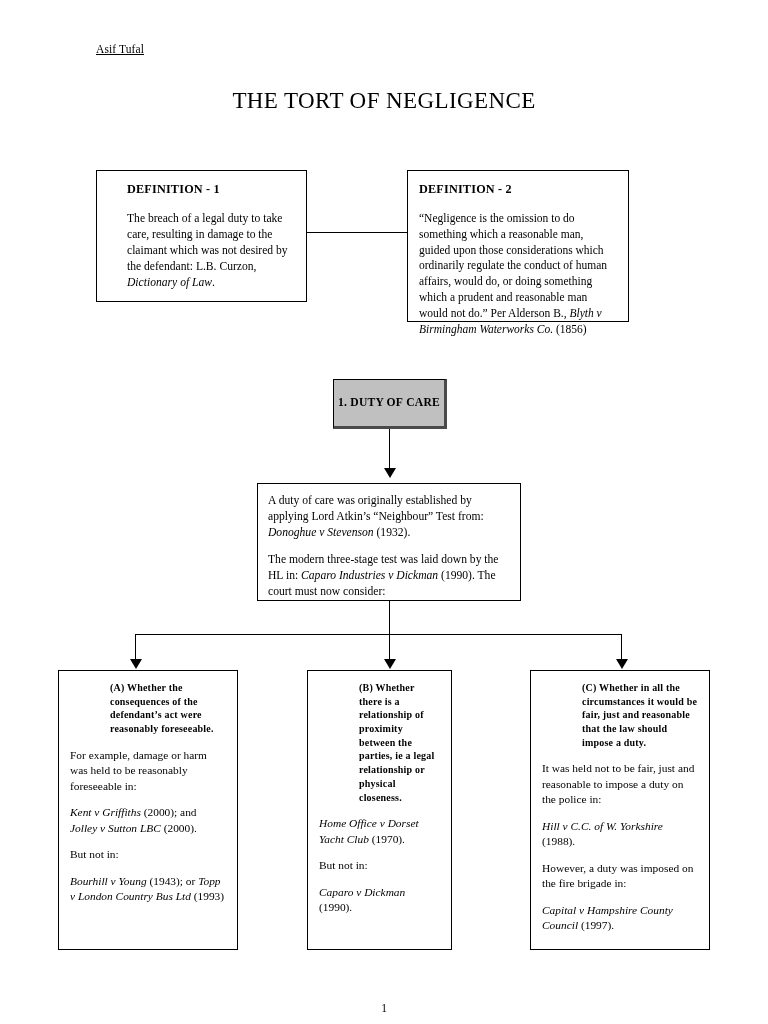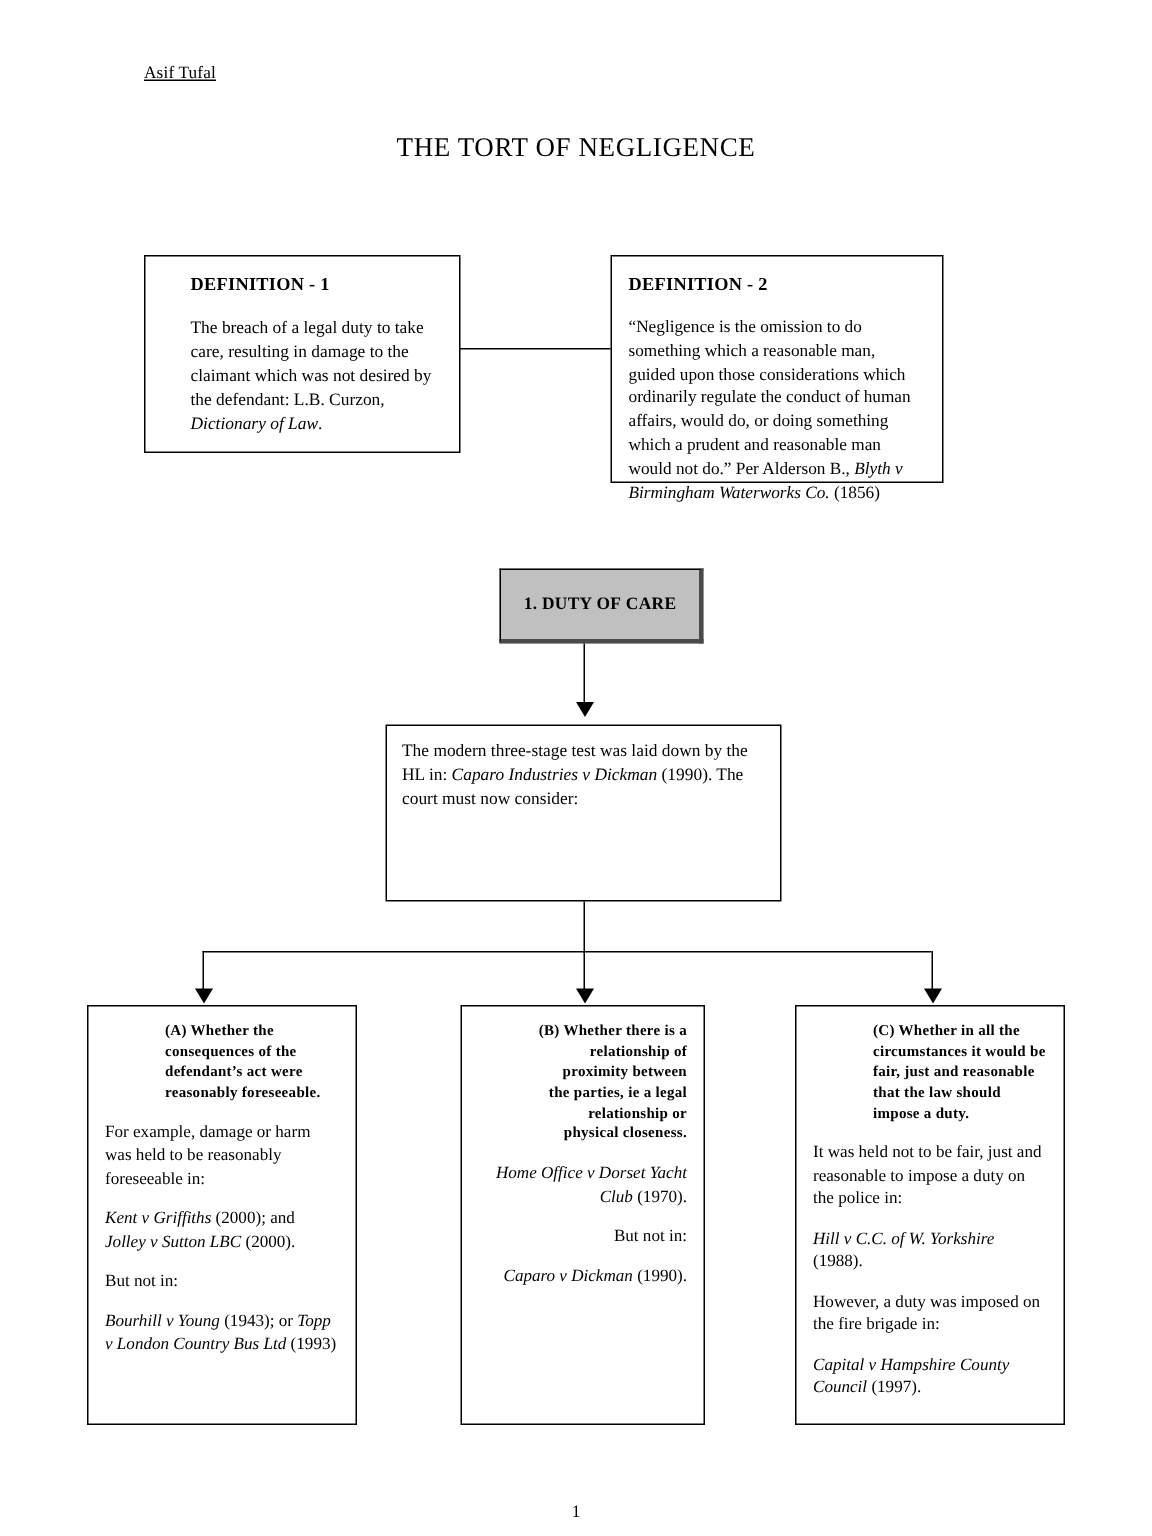--- a/index.html
+++ b/index.html
@@ -30,21 +30,21 @@
     text-decoration: underline;
     letter-spacing: .1px;
   }
 
   .doc-title {
     position: absolute;
     left: 0;
     right: 0;
     top: 88px;
     text-align: center;
-    font-size: 18px;
+    font-size: 23px;
     letter-spacing: .4px;
   }
 
   .page-number {
     position: absolute;
     left: 0;
     right: 0;
     top: 1002px;
     text-align: center;
     font-size: 11.5px;
@@ -86,21 +86,21 @@
     top: 232px;
     width: 102px;
     height: 0;
     border-top: 1.2px solid #000;
   }
 
   
   #duty-box {
     left: 333px;
     top: 379px;
-    width: 136px;
+    width: 114px;
     height: 50px;
     background: #c0c0c0;
     border: 1.2px solid #000;
     border-right: 3px solid #4a4a4a;
     border-bottom: 3px solid #4a4a4a;
   }
   #duty-box .duty-label {
     display: flex;
     align-items: center;
     justify-content: center;
@@ -111,21 +111,21 @@
     line-height: 1.45;
     letter-spacing: .2px;
   }
 
   
   #test-box { left: 257px; top: 483px; width: 264px; height: 118px; }
   #test-box .inner { padding: 9px 10px; }
 
   
   #box-a { left: 58px;  top: 670px; width: 180px; height: 280px; }
-  #box-b { left: 307px; top: 670px; width: 163px; height: 280px; text-align: right; }
+  #box-b { left: 307px; top: 670px; width: 145px; height: 280px; }
   #box-c { left: 530px; top: 670px; width: 180px; height: 280px; }
   .leaf .inner { padding: 10px 11px; font-size: 11.4px; line-height: 1.36; }
   .leaf h3 { margin-bottom: 12px; line-height: 1.37; font-size: 10px; margin-left: 40px; }
 
   
   .vline {
     position: absolute;
     width: 0;
     border-left: 1.6px solid #000;
   }
@@ -186,20 +186,21 @@
     <div class="duty-label">
       <span>1. DUTY OF</span>&nbsp;<span>CARE</span>
     </div>
   </div>
 
   <div class="vline" id="duty-to-test-line"></div>
   <div class="arrowhead" id="duty-to-test-arrow"></div>
 
   <div class="box" id="test-box">
     <div class="inner">
+      <p><span>A duty of care was originally established by applying Lord Atkin’s “Neighbour” Test from: </span><span class="it">Donoghue v Stevenson</span><span> (1932).</span></p>
       <p><span>The modern three-stage test was laid down by the HL in: </span><span class="it">Caparo Industries v Dickman</span><span> (1990).  The court must now consider:</span></p>
     </div>
   </div>
 
   <div class="vline" id="test-down-line"></div>
   <div class="hline" id="split-bar"></div>
 
   <div class="vline" id="drop-a-line"></div>
   <div class="arrowhead" id="drop-a-arrow"></div>
   <div class="vline" id="drop-b-line"></div>

